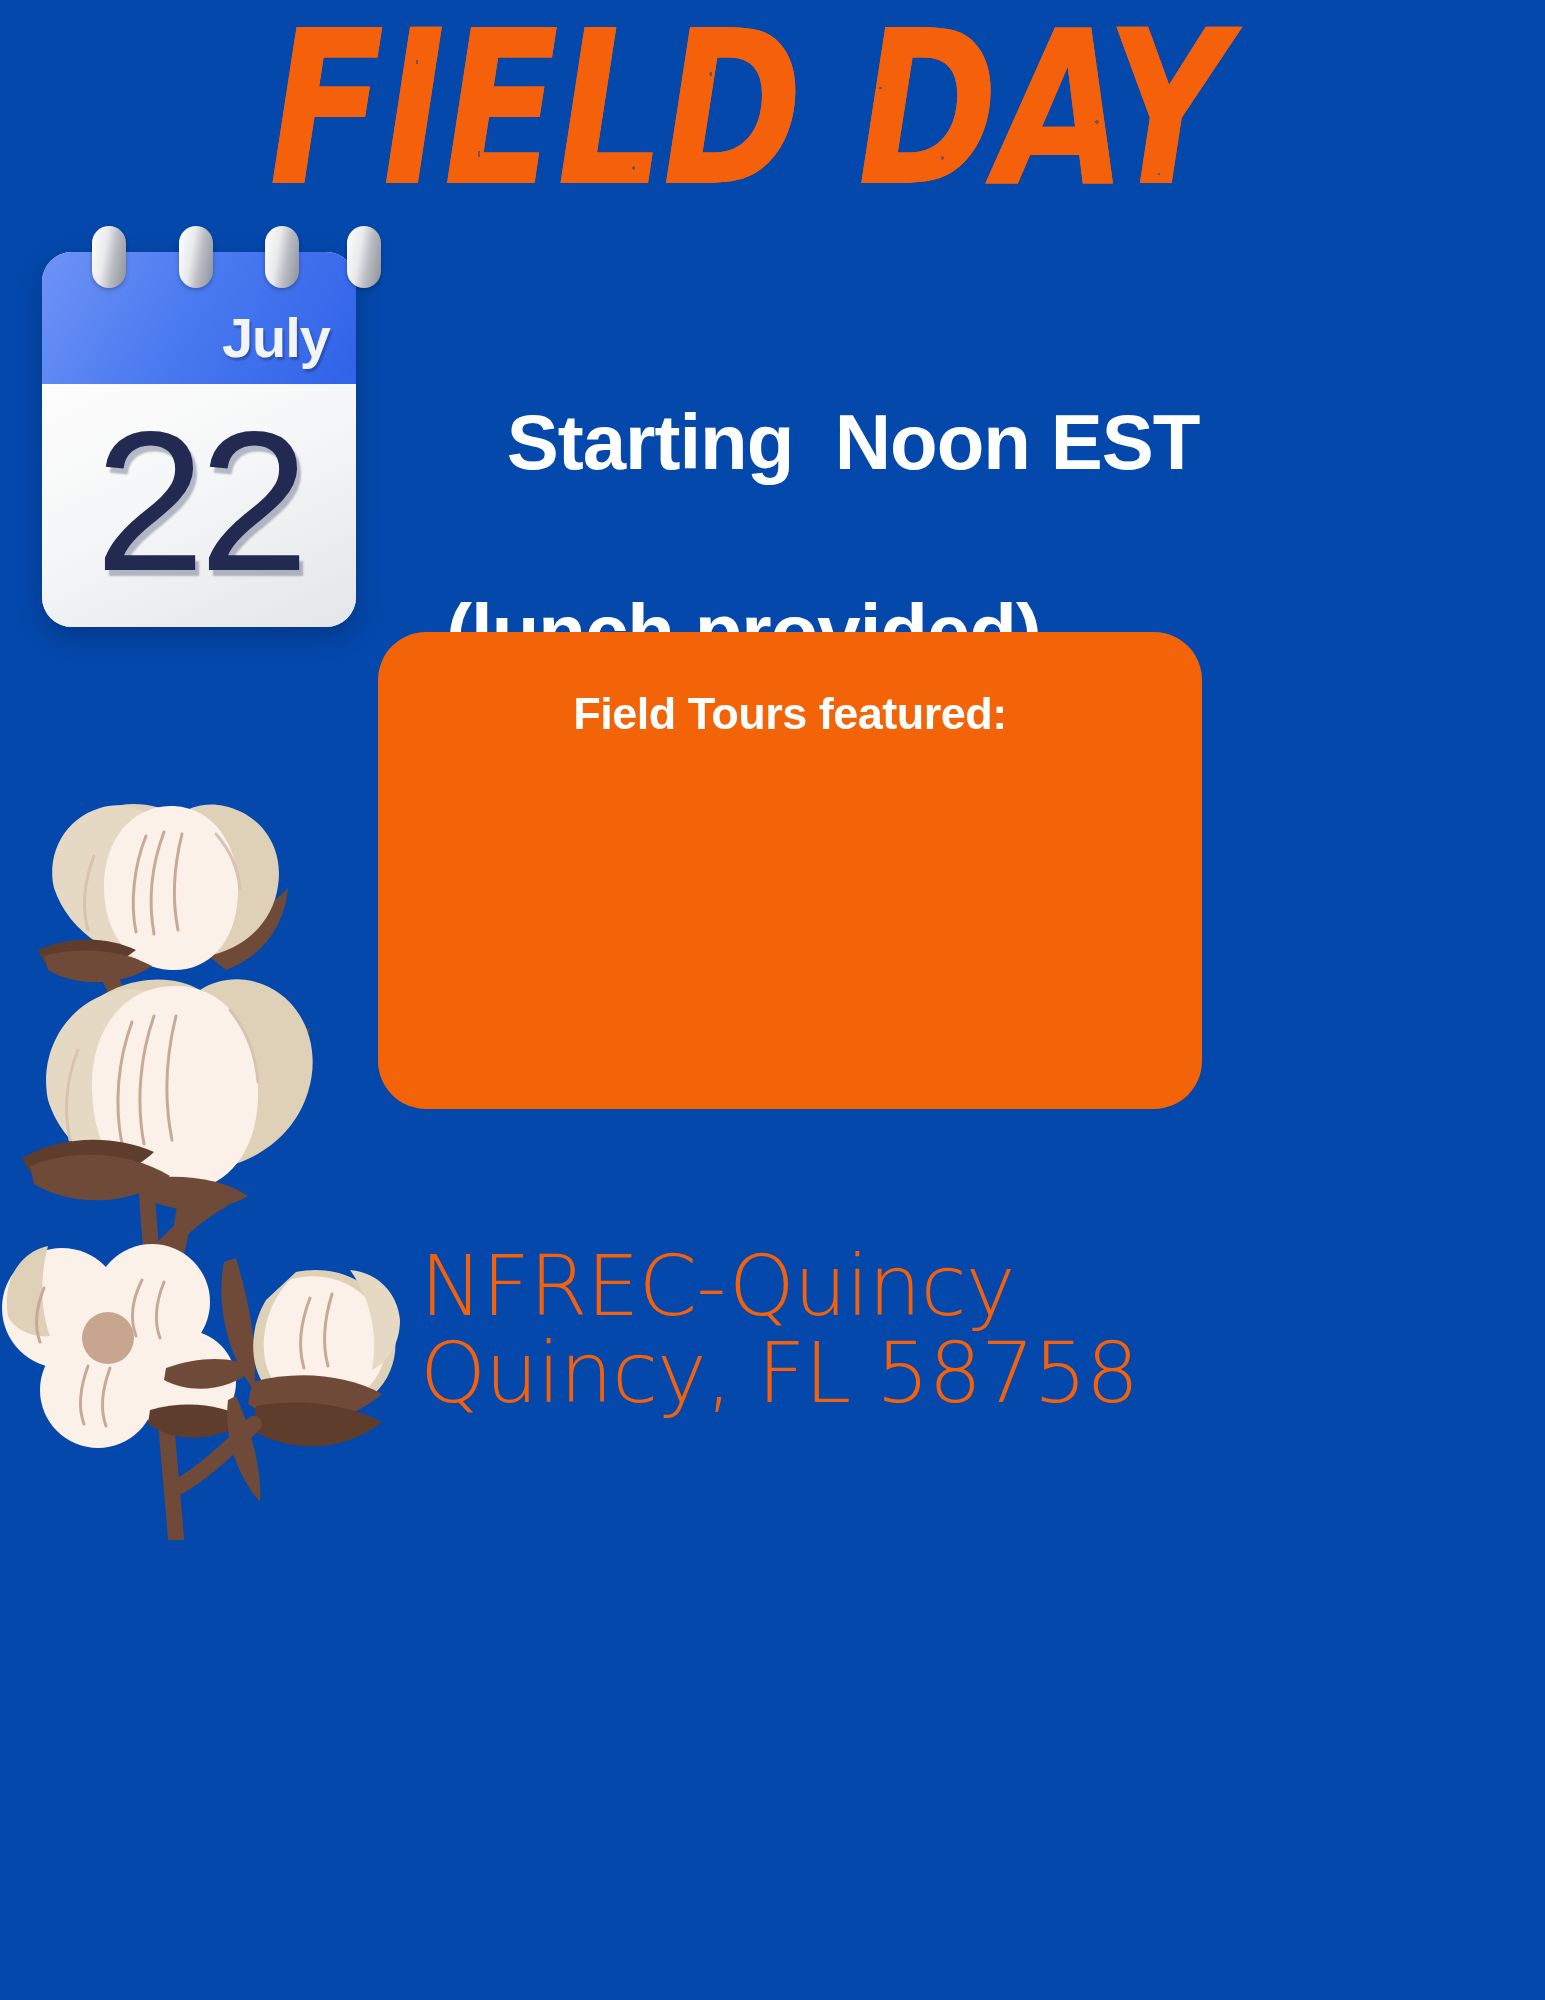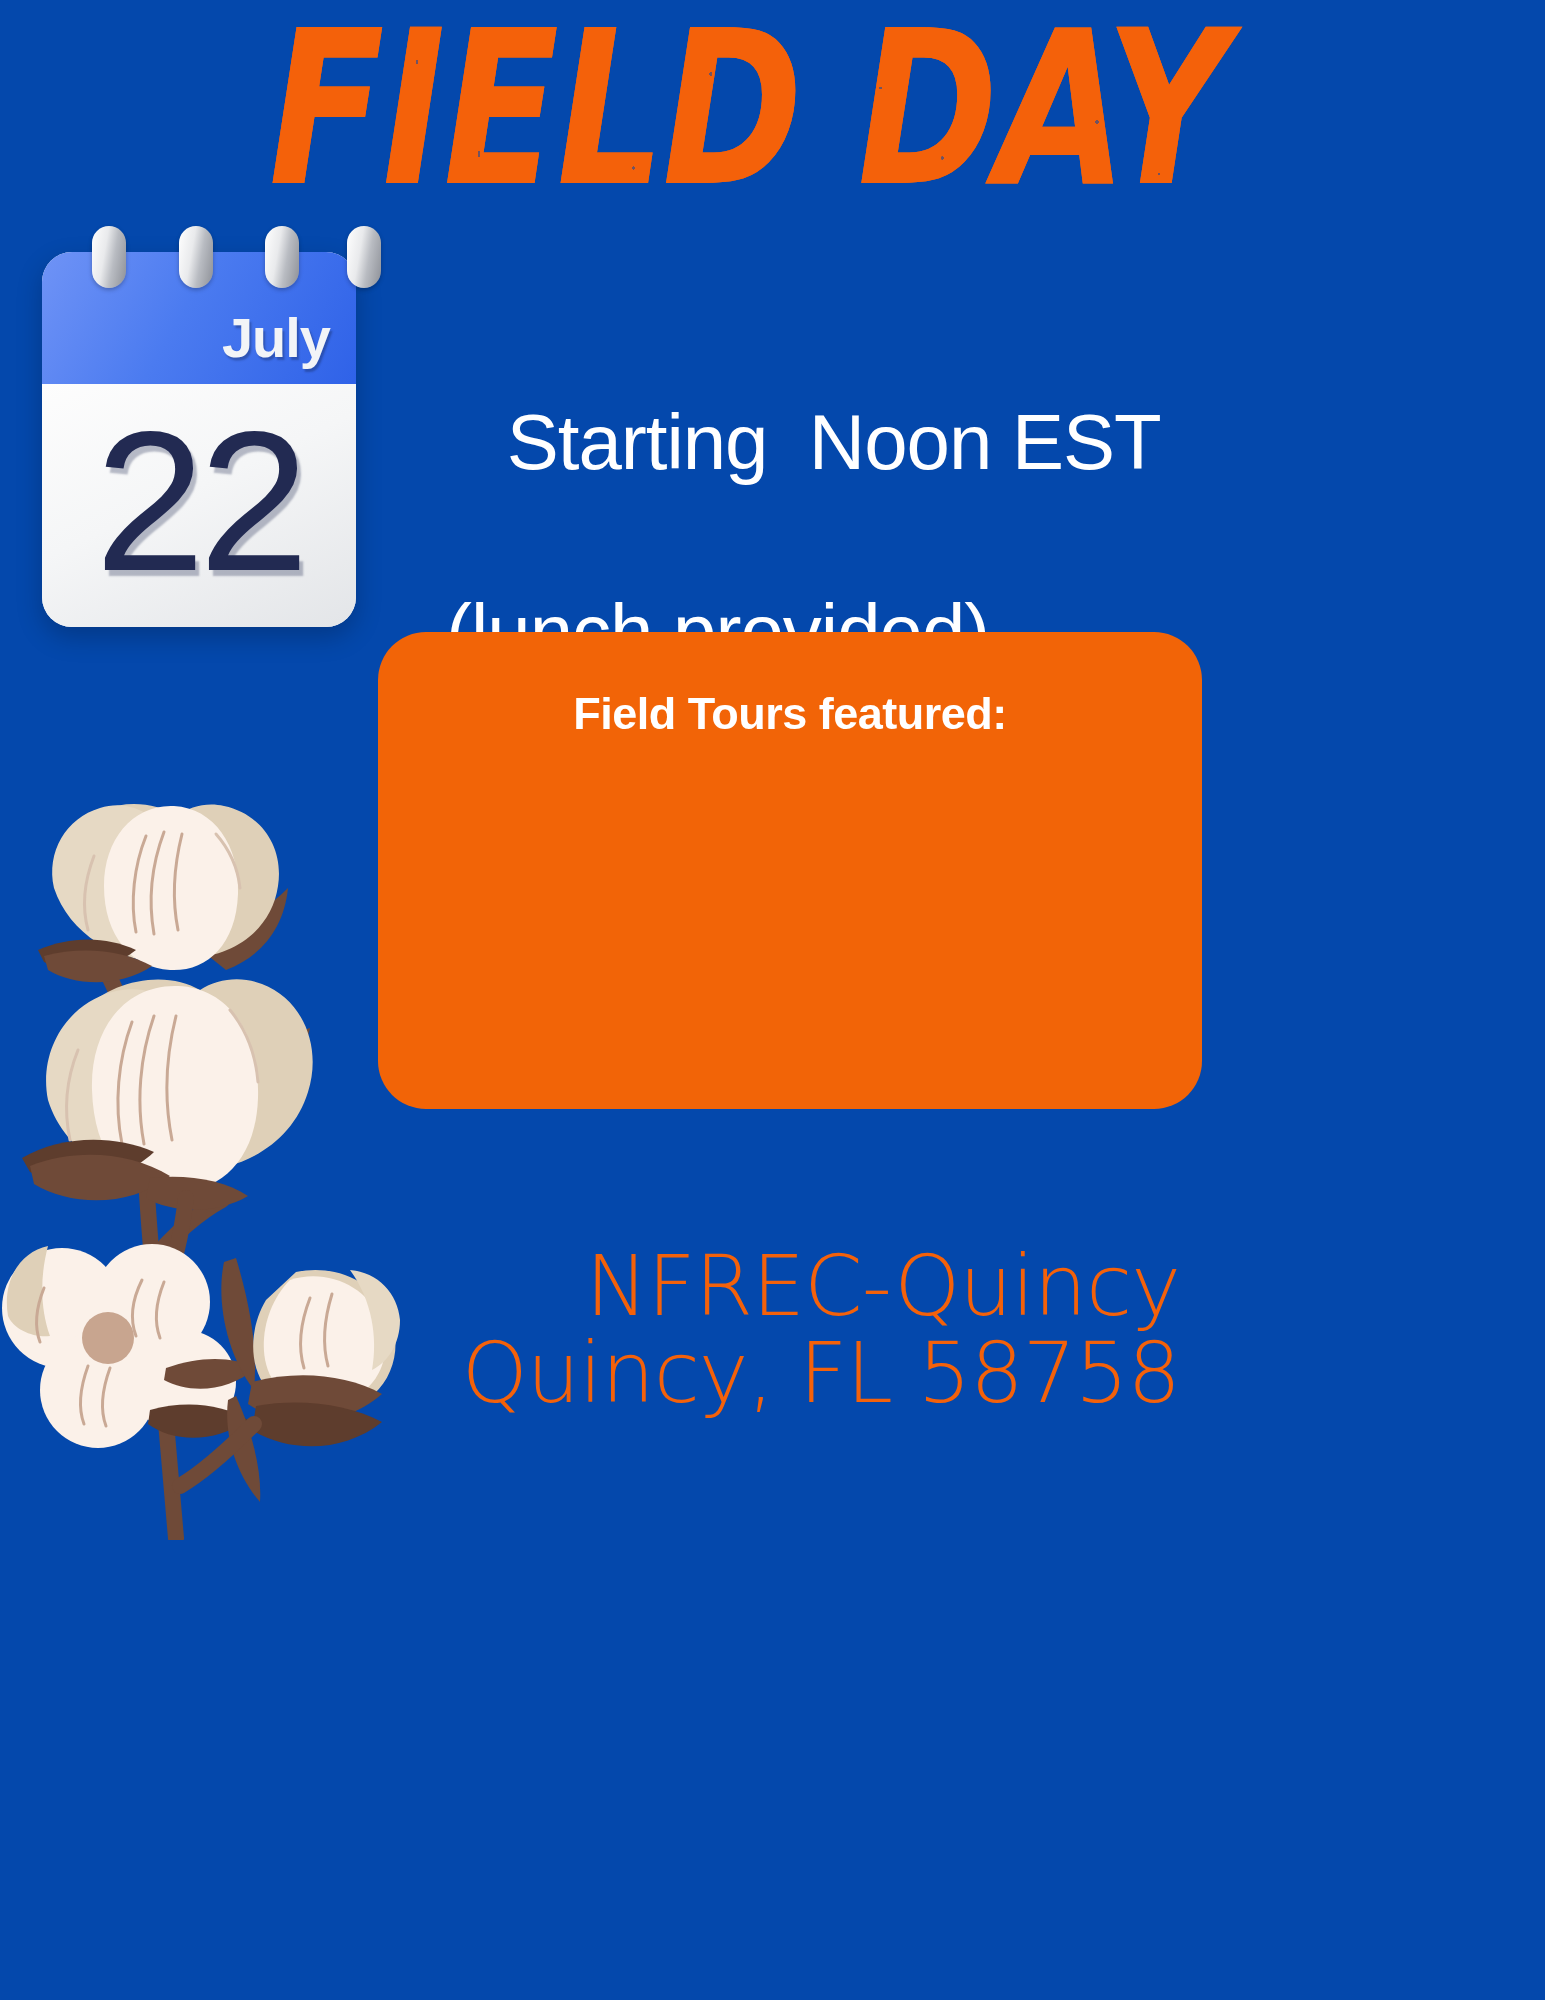--- a/index.html
+++ b/index.html
@@ -110,21 +110,21 @@
     line-height:.86;
     margin-top:-6px;
     text-shadow:4px 6px 2px rgba(30,40,80,.30);
   }
 
   
   .headline{
     position:absolute;
     left:424px;top:300px;width:1090px;
     color:#ffffff;
-    font-weight:400;
+    font-weight:700;
     font-size:78px;
     line-height:1.22;
     letter-spacing:-1px;
     white-space:pre;
   }
   .headline .ln2{display:block;margin-left:22px;}
 
   
   .tours{
     position:absolute;
@@ -158,21 +158,21 @@
   
   .address{
     position:absolute;
     left:420px;top:1243px;
     width:760px;
     color:#F4610A;
     font-family:"DejaVu Sans", sans-serif;
     font-weight:300;
     font-size:84px;
     line-height:1.04;
-    text-align:right;
+    text-align:left;
     letter-spacing:-1px;
   }
   .address div{white-space:nowrap;}
 
   
   .cotton{
     position:absolute;
     left:0;top:760px;
     width:400px;height:780px;
   }

